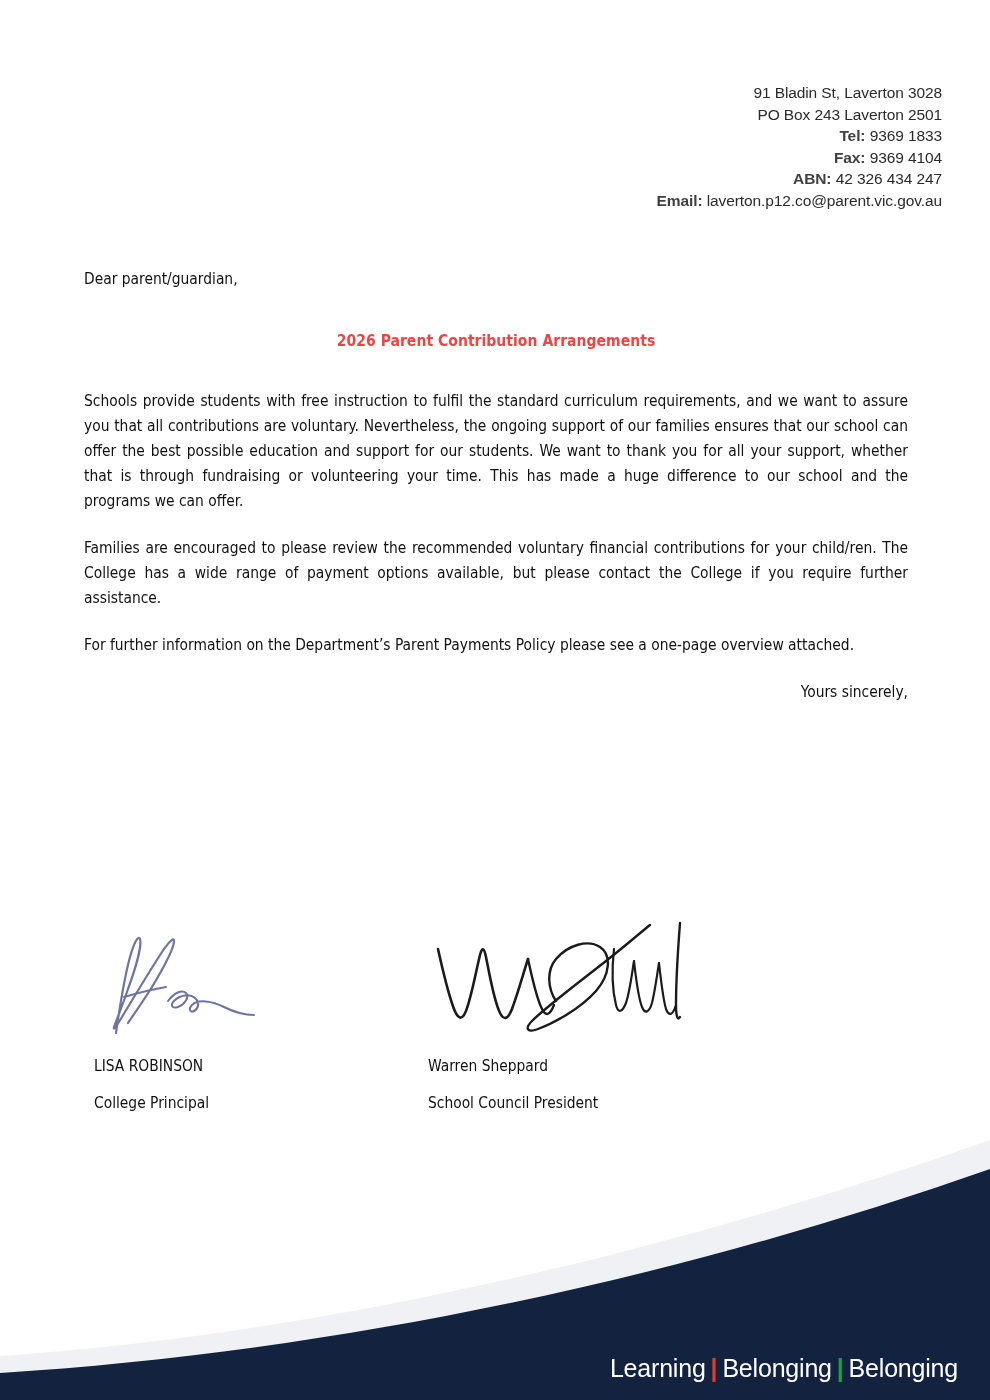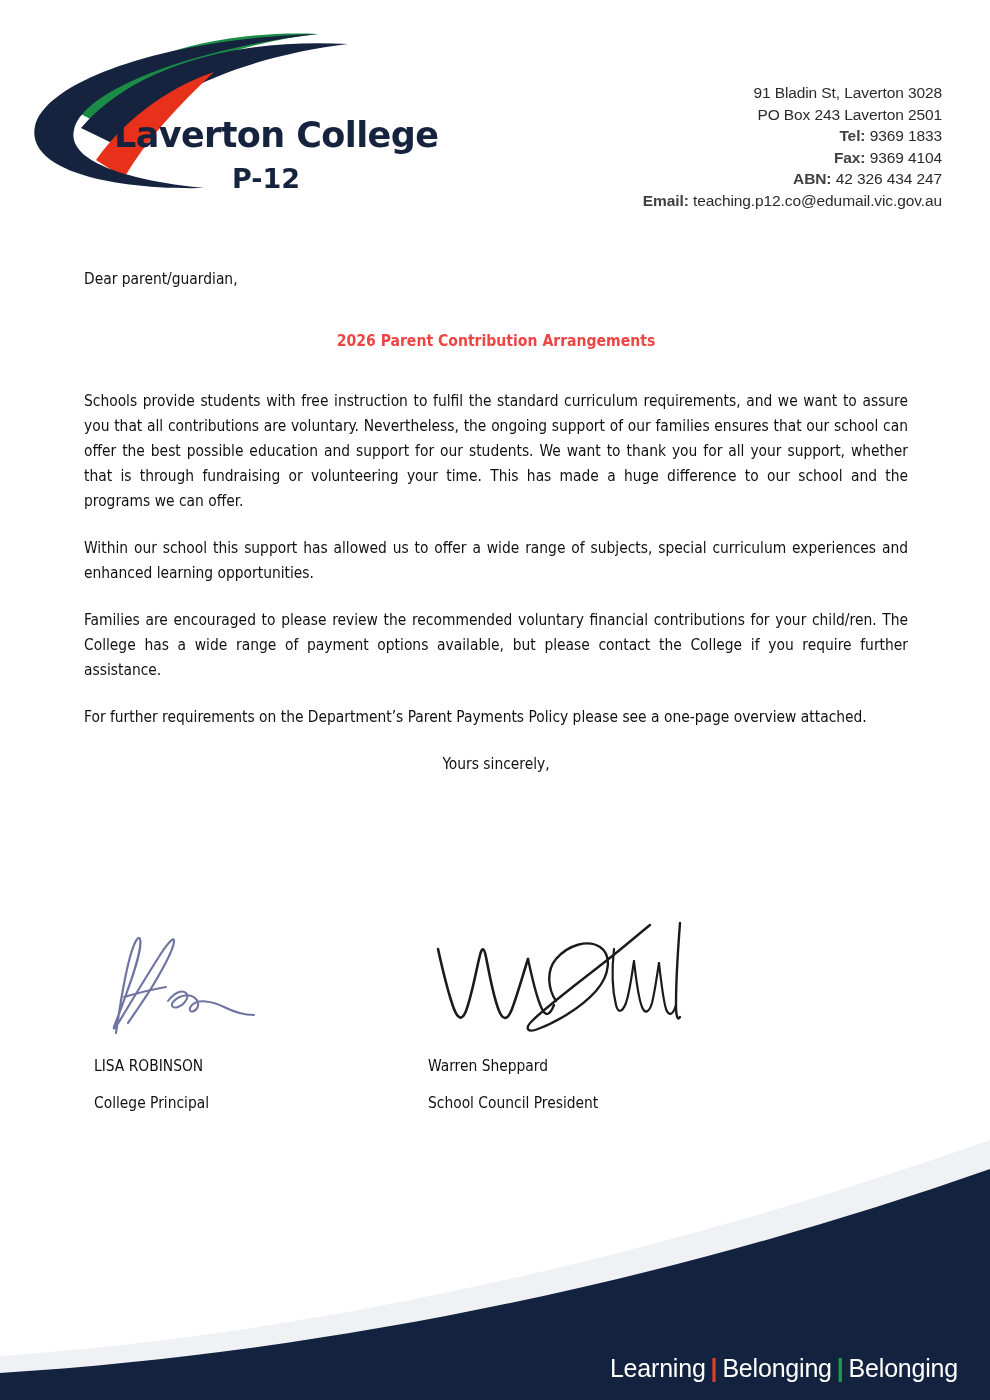--- a/index.html
+++ b/index.html
@@ -88,21 +88,21 @@
   .letter-title {
     text-align: center;
     font-weight: bold;
     font-size: 15.6px;
     line-height: 22px;
     margin: 0 0 37px 0;
     color: #ef4444;
     font-family: "DejaVu Sans Condensed", "Liberation Sans Narrow", "Liberation Sans", sans-serif;
   }
   .para + .para { margin-top: 22px; }
-  .closing { margin-top: 62px; text-align: center; }
+  .closing { margin-top: 62px; text-align: right; }
 
   
   #signature-block {
     position: absolute;
     left: 72px;
     top: 905px;
     width: 700px;
     height: 275px;
   }
   .sig-col { position: absolute; top: 0; }
@@ -154,62 +154,41 @@
     color: #18A14B;
     font-weight: bold;
     padding: 0 5px;
   }
 </style>
 </head>
 <body>
 
 <div id="letterhead">
 
-  <div id="logo-block">
-    <svg id="logo-mark" width="420" height="175" viewBox="0 0 420 175">
-
-      <path d="M55 88 C 108 30, 210 8, 300 12 C 228 20, 140 46, 86 104 Z" fill="#1A8C46"></path>
-
-      <path d="M63 106 C 118 42, 222 16, 330 22 C 246 32, 152 62, 96 122 Z" fill="#16233F"></path>
-
-      <path d="M78 138 C 112 90, 160 62, 196 50 C 160 84, 128 118, 106 156 Z" fill="#E8311A"></path>
-
-      <path d="M300 12
-               C 150 16, 28 58, 17 104
-               C 8 146, 86 168, 186 166
-               C 120 160, 48 142, 56 108
-               C 64 68, 176 26, 300 12 Z" fill="#16233F"></path>
-    </svg>
-
-    <div id="logo-wordmark">Laverton College</div>
-
-    <div id="logo-subtitle">P-12</div>
-  </div>
 
   <div id="contact-block">
     <div>91 Bladin St, Laverton 3028</div>
     <div>PO Box 243 Laverton 2501</div>
     <div><span class="lbl">Tel:</span> <span>9369 1833</span></div>
     <div><span class="lbl">Fax:</span> <span>9369 4104</span></div>
     <div><span class="lbl">ABN:</span> <span>42 326 434 247</span></div>
-    <div><span class="lbl">Email:</span> <span>teaching.p12.co@edumail.vic.gov.au</span></div>
+    <div><span class="lbl">Email:</span> <span>laverton.p12.co@parent.vic.gov.au</span></div>
   </div>
 
 </div>
 
 <div id="letter-body">
 
   <p class="para salutation">Dear parent/guardian,</p>
 
   <p class="letter-title">2026 Parent Contribution Arrangements</p>
 
   <p class="para">Schools provide students with free instruction to fulfil the standard curriculum requirements, and we want to assure you that all contributions are voluntary. Nevertheless, the ongoing support of our families ensures that our school can offer the best possible education and support for our students. We want to thank you for all your support, whether that is through fundraising or volunteering your time. This has made a huge difference to our school and the programs we can offer.</p>
-  <p class="para">Within our school this support has allowed us to offer a wide range of subjects, special curriculum experiences and enhanced learning opportunities.</p>
   <p class="para">Families are encouraged to please review the recommended voluntary financial contributions for your child/ren. The College has a wide range of payment options available, but please contact the College if you require further assistance.</p>
-  <p class="para">For further requirements on the Department’s Parent Payments Policy please see a one-page overview attached.</p>
+  <p class="para">For further information on the Department’s Parent Payments Policy please see a one-page overview attached.</p>
 
   <p class="para closing">Yours sincerely,</p>
 
 </div>
 
 <div id="signature-block">
 
   <div class="sig-col left">
     <div class="sig-image">
       <svg width="185" height="140" viewBox="0 0 185 140">

